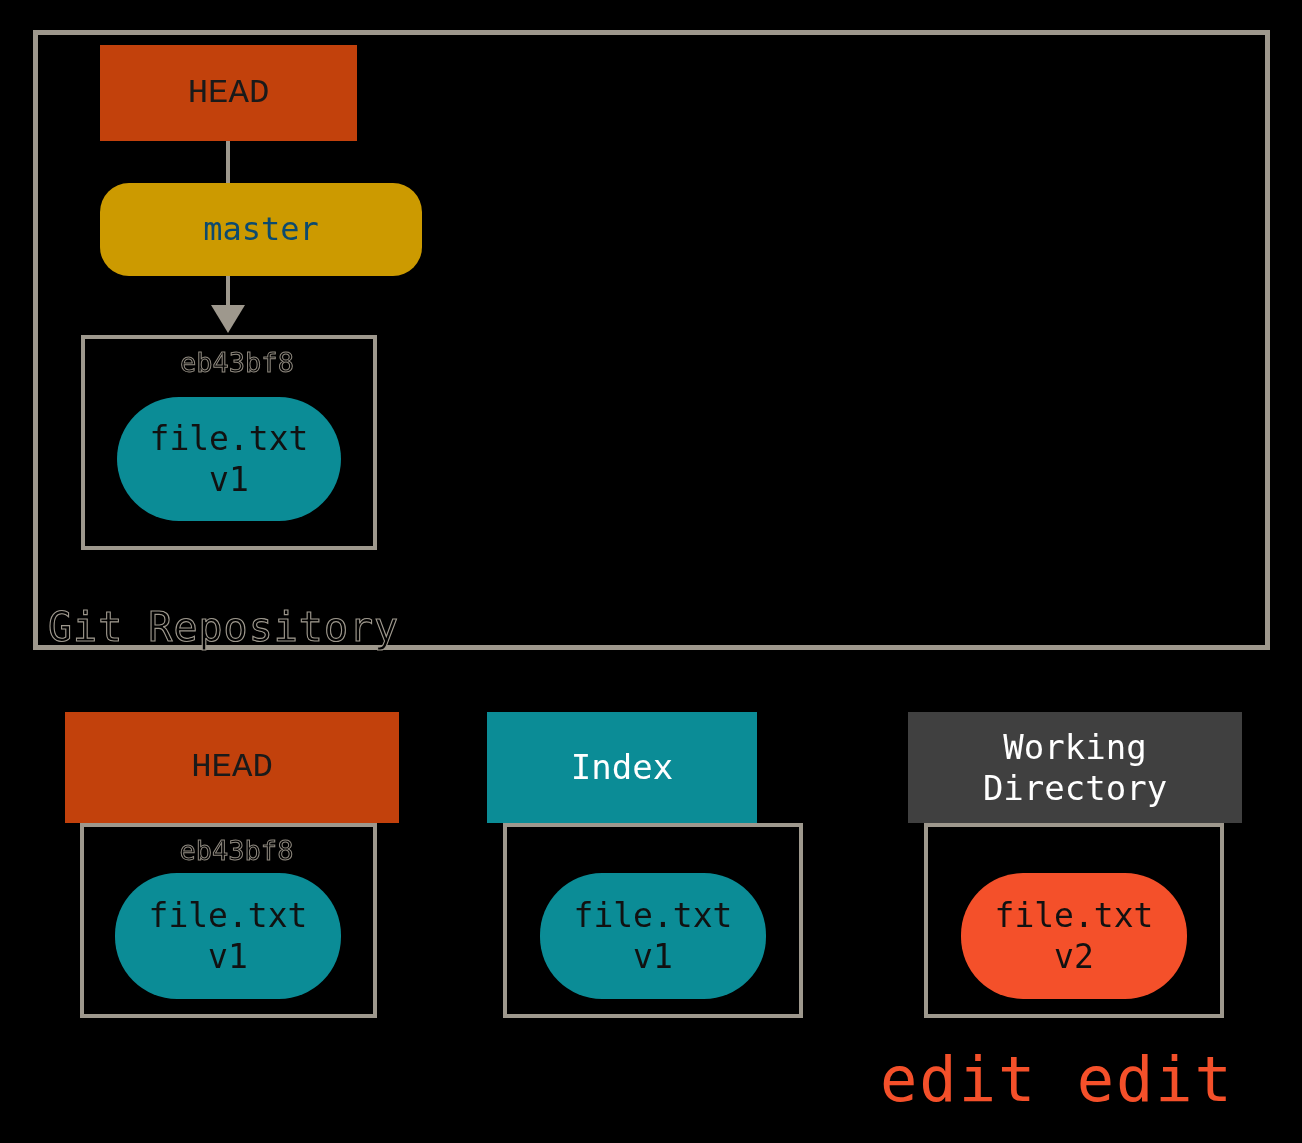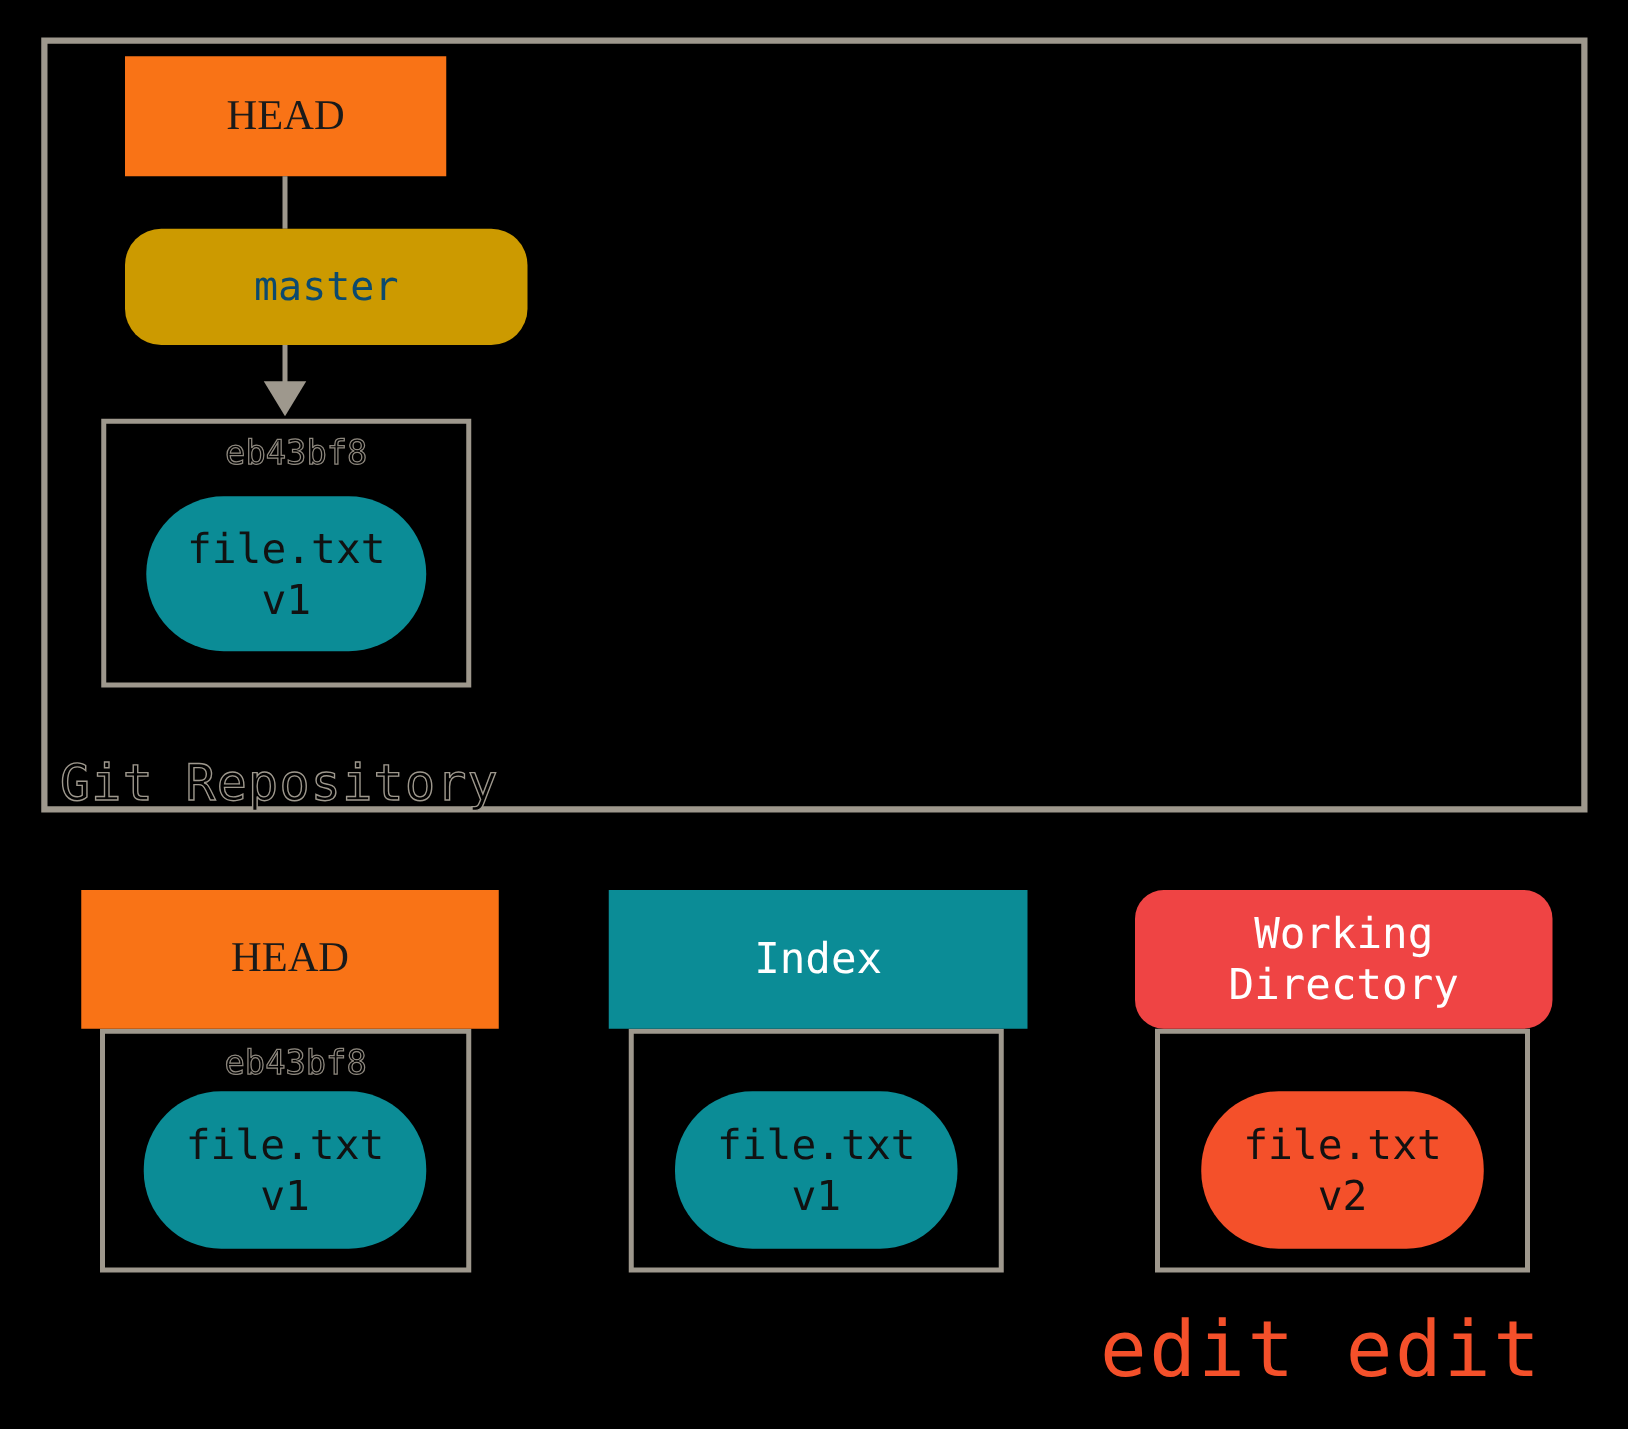--- a/index.html
+++ b/index.html
@@ -53,44 +53,43 @@
     position: absolute;
     box-sizing: border-box;
     display: flex;
     align-items: center;
     justify-content: center;
     text-align: center;
     line-height: 1.18;
   }
 
   .head-box {
-    background: #f97316;
+    background: #c2410c;
     color: #1a1a1a;
-    font-family: Liberation Serif, serif;
+    font-family: Liberation Mono, monospace;
     font-size: 34px;
   }
 
   .master-box {
     background: #cc9a00;
     color: #0c4a6e;
     font-size: 32px;
     border-radius: 29px;
   }
 
   .index-box {
     background: #0b8c96;
     color: #ffffff;
     font-size: 34px;
   }
 
   .workdir-box {
-    background: #ef4444;
+    background: #404040;
     color: #ffffff;
     font-size: 34px;
-    border-radius: 23px;
   }
 
   
   .container-box {
     position: absolute;
     box-sizing: border-box;
     border: 4px solid #9e988d;
     background: transparent;
   }
 
@@ -186,21 +185,21 @@
     <span>HEAD</span>
   </div>
   <div class="blob blob-teal" style="left:115px; top:873px; width:226px; height:126px;">
     <span>file.txt
 v1</span>
   </div>
 
   <div class="container-box" style="left:503px; top:823px; width:300px; height:195px;">
     <div class="commit-hash"></div>
   </div>
-  <div class="box index-box" style="left:487px; top:712px; width:335px; height:111px;">
+  <div class="box index-box" style="left:487px; top:712px; width:270px; height:111px;">
     <span>Index</span>
   </div>
   <div class="blob blob-teal" style="left:540px; top:873px; width:226px; height:126px;">
     <span>file.txt
 v1</span>
   </div>
 
   <div class="container-box" style="left:924px; top:823px; width:300px; height:195px;">
     <div class="commit-hash"></div>
   </div>

